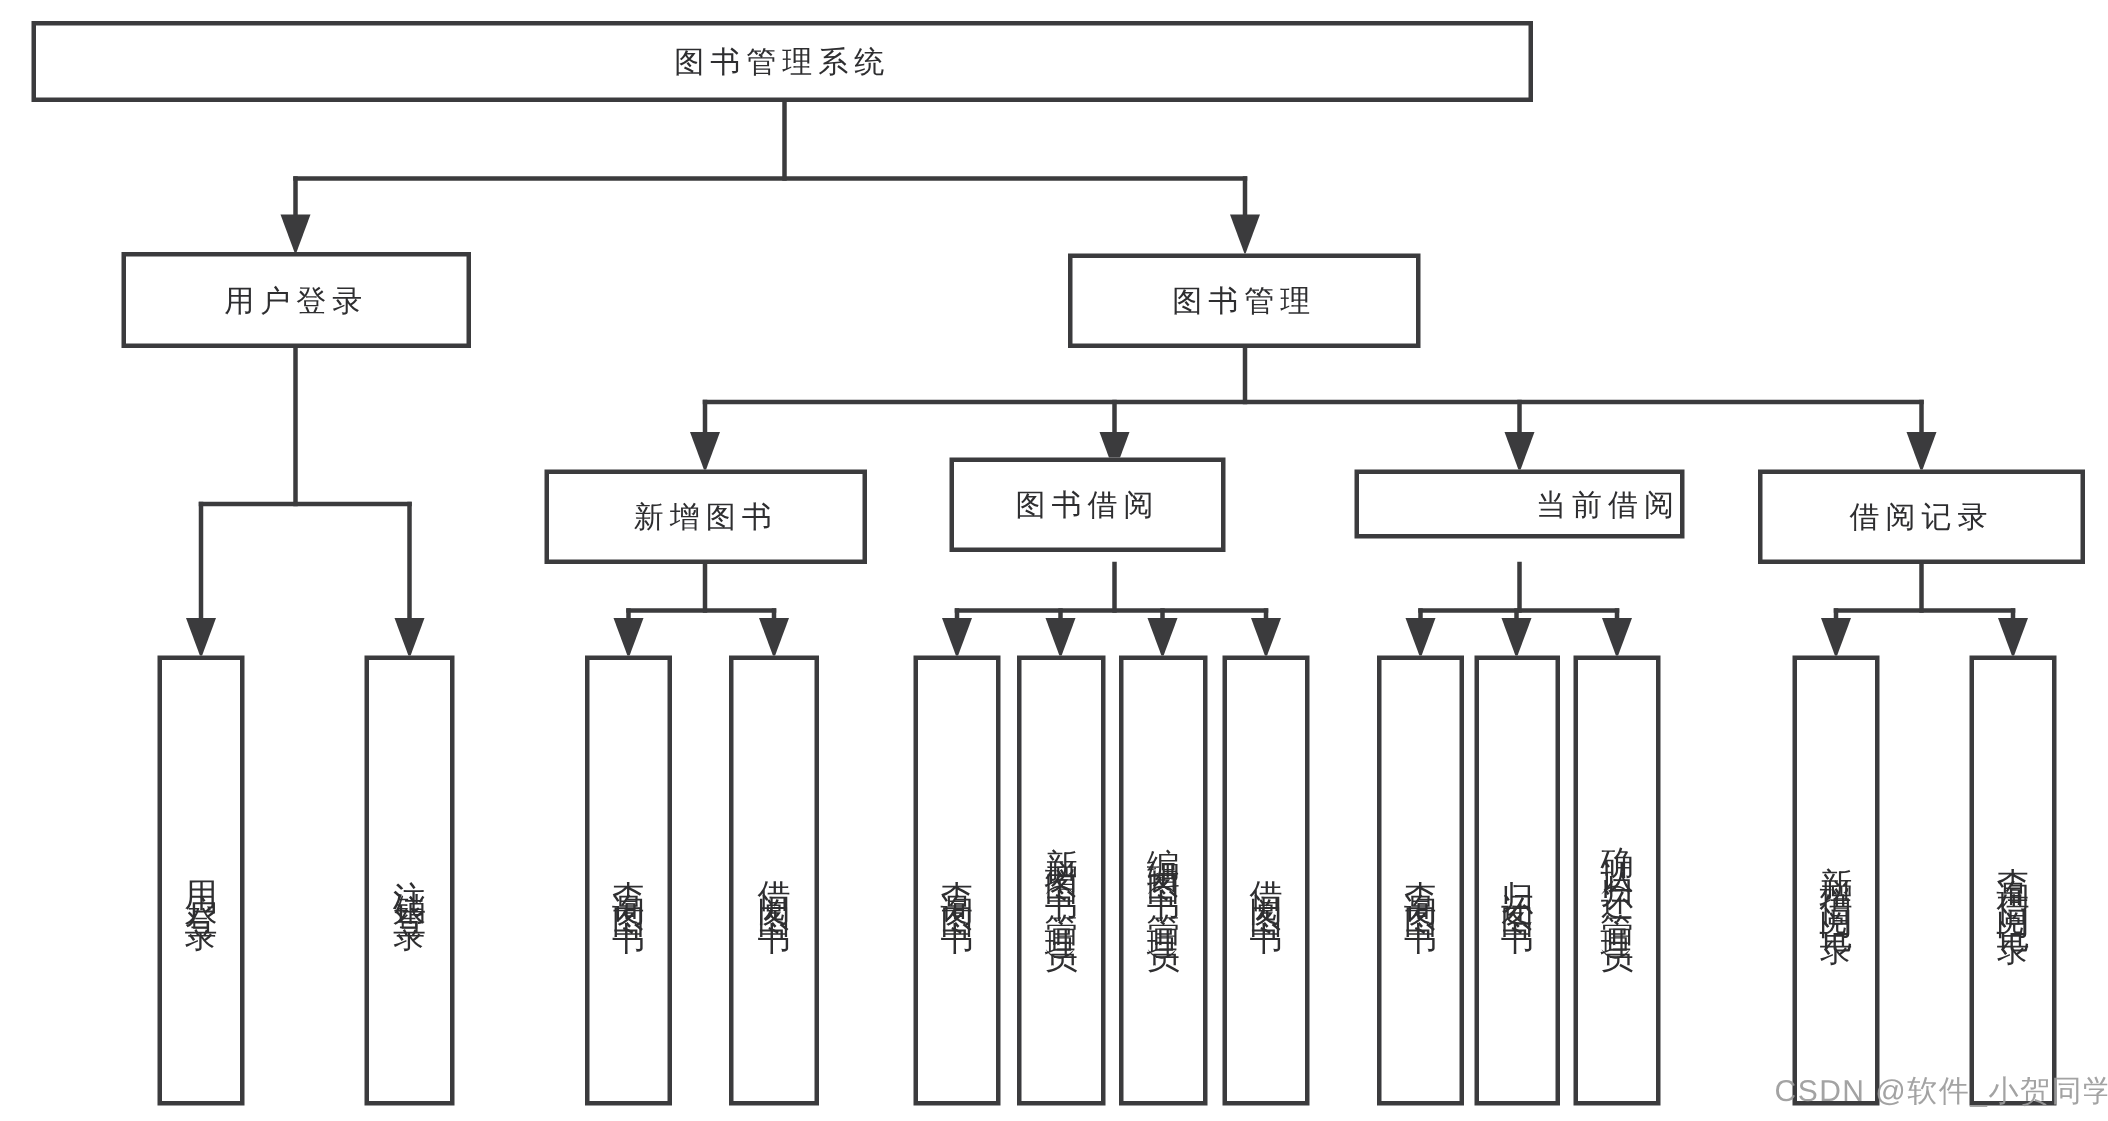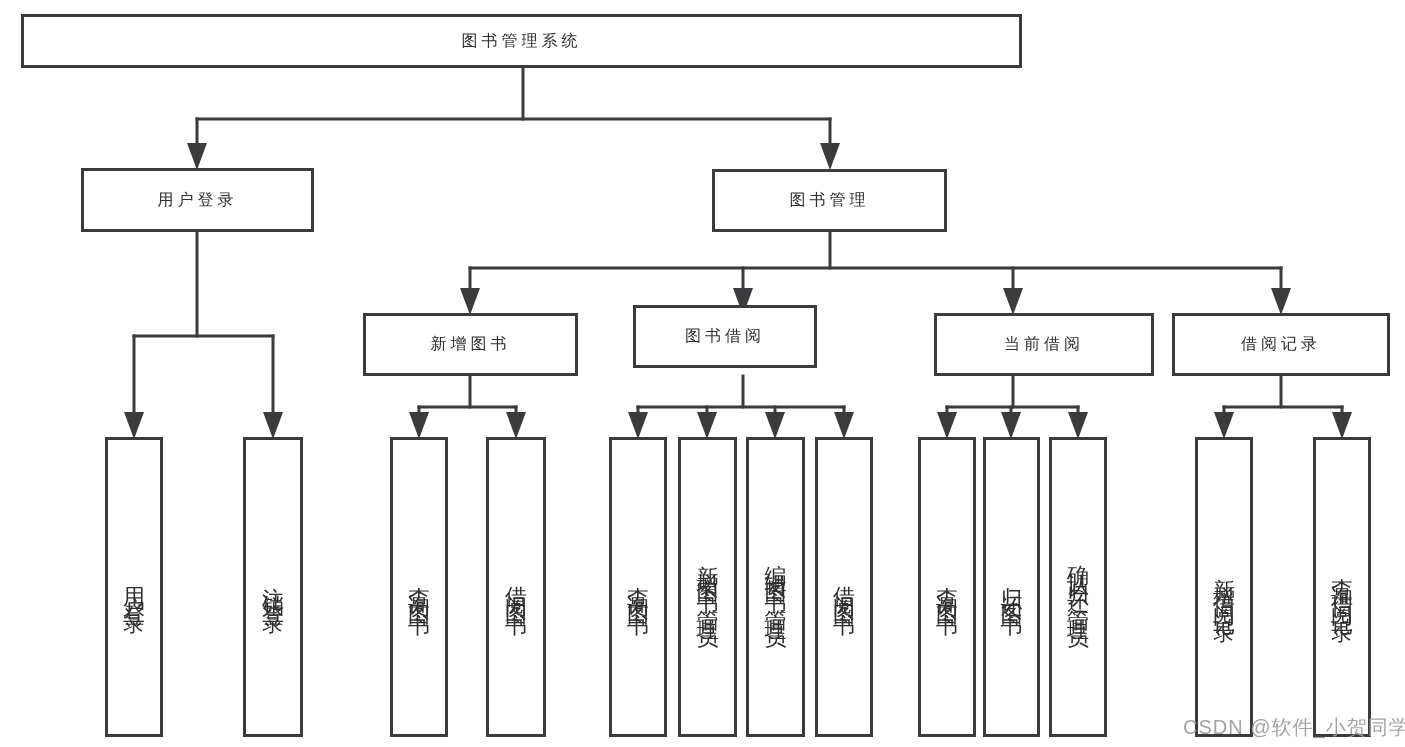--- a/index.html
+++ b/index.html
@@ -19,21 +19,21 @@
     pointer-events: none;
   }
   .node {
     position: absolute;
     box-sizing: border-box;
     border: 3px solid #3b3b3d;
     background: #ffffff;
     display: flex;
     align-items: center;
     justify-content: center;
-    font-size: 16px;
+    font-size: 20px;
     letter-spacing: 4px;
     color: #2e2e30;
     white-space: nowrap;
   }
   .leaf {
     position: absolute;
     box-sizing: border-box;
     border: 3px solid #3b3b3d;
     background: #ffffff;
     display: flex;
@@ -142,21 +142,21 @@
   <div class="node" style="left:712px; top:169px; width:235px; height:63px;">
     <span>图书管理</span>
   </div>
 
   <div class="node" style="left:363px; top:313px; width:215px; height:63px;">
     <span>新增图书</span>
   </div>
   <div class="node" style="left:633px; top:305px; width:184px; height:63px;font-family:Liberation Serif, serif;">
     <span>图书借阅</span>
   </div>
-  <div class="node" style="left:934px; top:313px; width:220px; height:63px;">
+  <div class="node" style="left:903px; top:313px; width:220px; height:46px;justify-content:flex-end;">
     <span>当前借阅</span>
   </div>
   <div class="node" style="left:1172px; top:313px; width:218px; height:63px;">
     <span>借阅记录</span>
   </div>
 
   <div class="leaf" style="left:105px; width:58px;">
     <span>用户登录</span>
   </div>
   <div class="leaf" style="left:243px; width:60px;">

